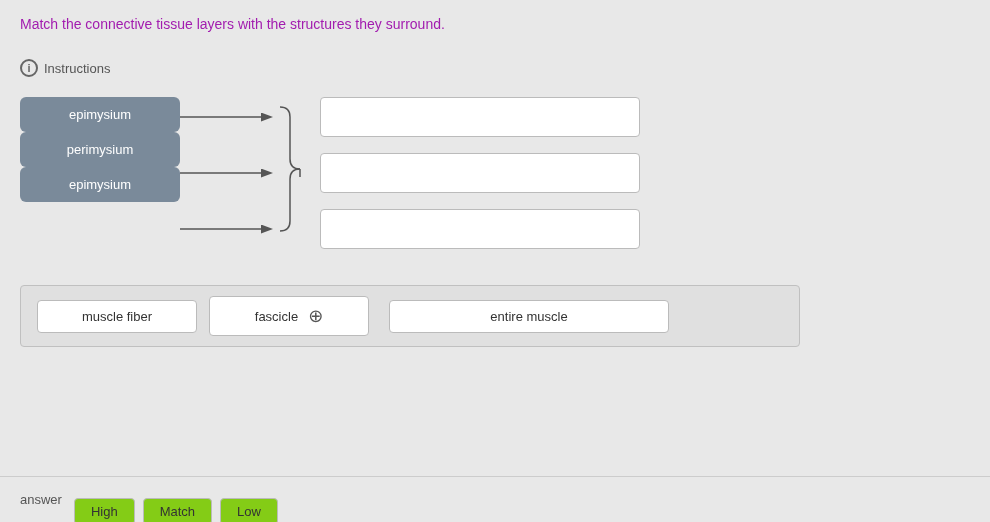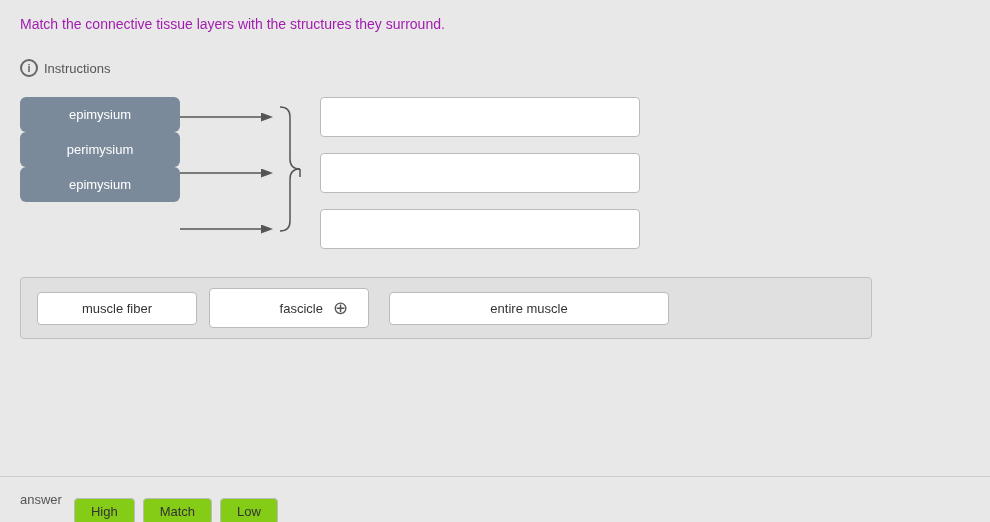--- a/index.html
+++ b/index.html
@@ -106,21 +106,21 @@
       font-size: 13px;
       color: #333;
       cursor: grab;
       min-width: 160px;
       text-align: center;
     }
 
     .draggable-item.with-plus {
       display: flex;
       align-items: center;
-      justify-content: flex-end;
+      justify-content: center;
       gap: 10px;
     }
 
     .plus-icon {
       font-size: 18px;
       color: #555;
       font-weight: 300;
     }
 
     .reading-button {
@@ -229,21 +229,21 @@
       </defs>
     </svg>
 
     <div class="drop-boxes-column">
       <div class="drop-box"></div>
       <div class="drop-box"></div>
       <div class="drop-box"></div>
     </div>
   </div>
 
-  <div class="bottom-section" style="width: 852px;">
+  <div class="bottom-section" style="margin-top: 8px; width: 780px;">
     <div class="draggable-item">
       <span>muscle fiber</span>
     </div>
     <div class="draggable-item with-plus">
       <span>fascicle</span>
       <span class="plus-icon">⊕</span>
     </div>
     <div class="draggable-item" style="width:280px; position:relative; left:8px;">
       <span>entire muscle</span>
     </div>

